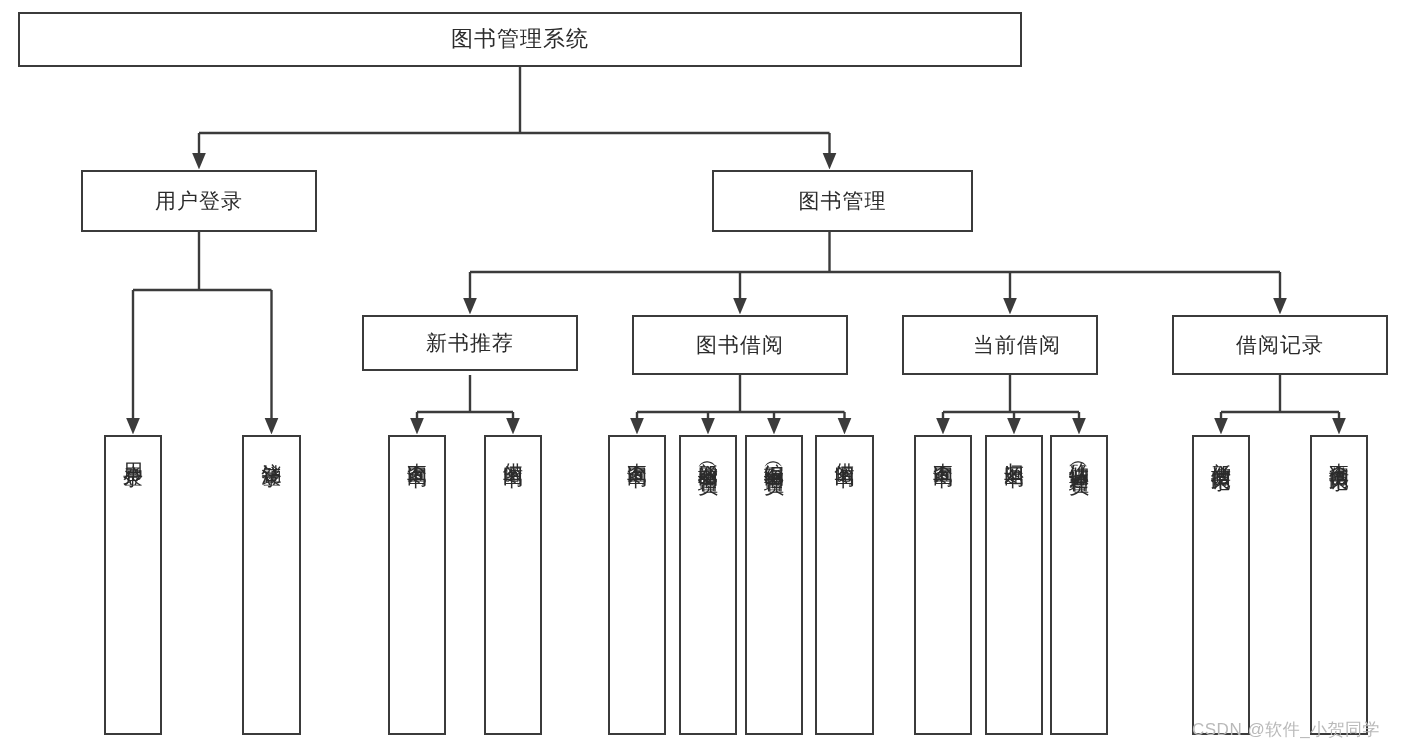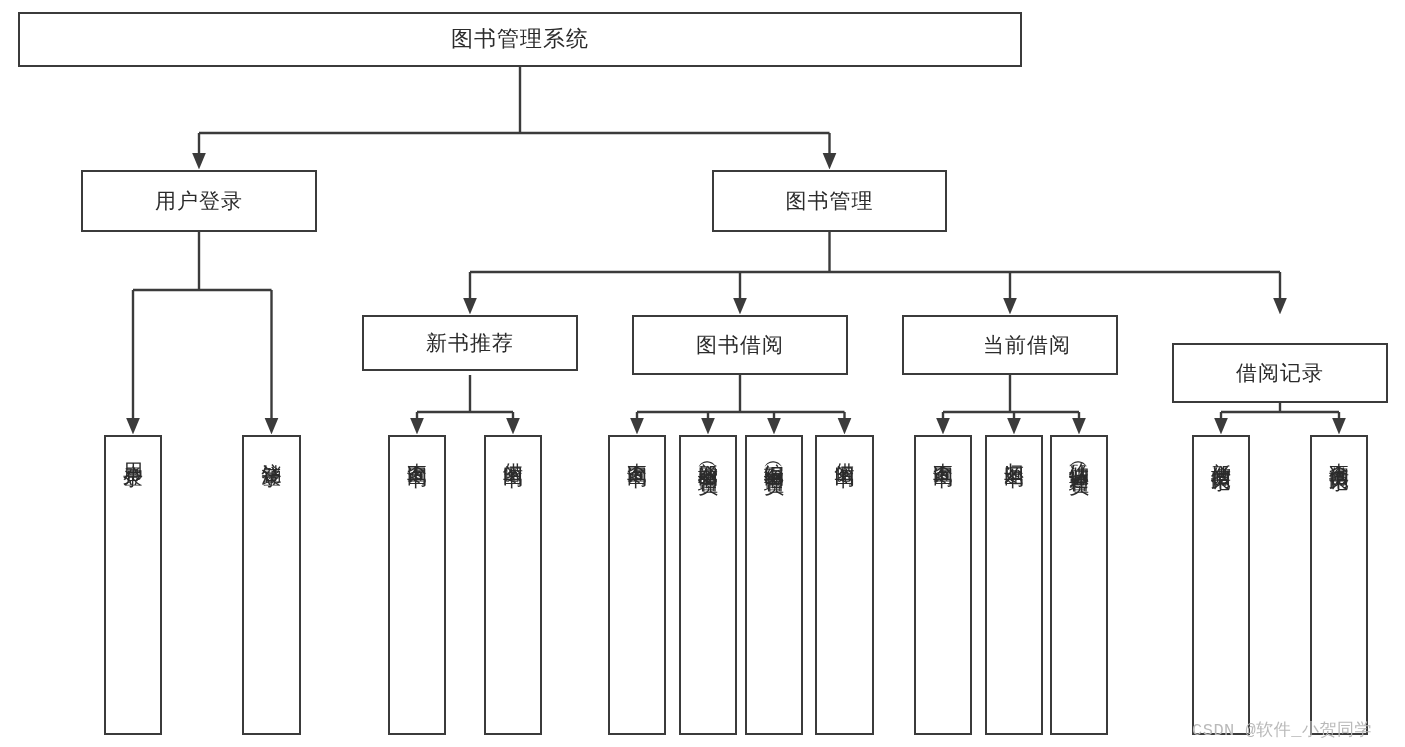--- a/index.html
+++ b/index.html
@@ -57,21 +57,21 @@
     line-height: 1.05;
     letter-spacing: 2px;
     display: block;
   }
   .watermark {
     position: absolute;
     font-size: 17px;
     color: #b9b9b9;
     white-space: nowrap;
     letter-spacing: 0.5px;
-    font-family: Liberation Mono, monospace;
+    font-family: Liberation Sans, sans-serif;
   }
 </style>
 </head>
 <body>
 
 <div id="canvas">
 
   <svg id="edges" viewBox="0 0 1405 747" width="1405" height="747" aria-hidden="true">
     <defs>
       <marker id="arrow" viewBox="0 0 12 12" refX="6" refY="6" markerWidth="7" markerHeight="7" orient="auto-start-reverse">
@@ -115,34 +115,34 @@
       </g>
   </svg>
 
   <div class="node root horiz" id="node-root" style="left: 18px; top: 12px; width: 1004px; height: 55px;">
     <span>图书管理系统</span>
   </div>
 
   <div class="node horiz" id="node-l2-0" style="left: 81px; top: 170px; width: 236px; height: 62px;">
     <span>用户登录</span>
   </div>
-  <div class="node horiz" id="node-l2-1" style="left: 712px; top: 170px; width: 235px; height: 62px;">
+  <div class="node horiz" id="node-l2-1" style="left: 712px; top: 170px; width: 261px; height: 62px;">
     <span>图书管理</span>
   </div>
 
   <div class="node horiz" id="node-l3-0" style="left: 362px; top: 315px; width: 216px; height: 56px;">
     <span>新书推荐</span>
   </div>
   <div class="node horiz" id="node-l3-1" style="left: 632px; top: 315px; width: 216px; height: 60px;">
     <span>图书借阅</span>
   </div>
-  <div class="node horiz" id="node-l3-2" style="left: 902px; top: 315px; width: 216px; height: 60px; padding-left: 34px;">
+  <div class="node horiz" id="node-l3-2" style="left: 902px; top: 315px; width: 196px; height: 60px; padding-left: 34px;">
     <span>当前借阅</span>
   </div>
-  <div class="node horiz" id="node-l3-3" style="left: 1172px; top: 315px; width: 216px; height: 60px; margin-top: 28px;">
+  <div class="node horiz" id="node-l3-3" style="left: 1172px; top: 315px; width: 216px; height: 60px;">
     <span>借阅记录</span>
   </div>
 
   <div class="node leaf" id="node-leaf-0" style="left: 104px; top: 435px; width: 58px; height: 300px;">
     <span class="vlabel">用户登录</span>
   </div>
   <div class="node leaf" id="node-leaf-1" style="left: 242px; top: 435px; width: 59px; height: 300px;">
     <span class="vlabel">注销登录</span>
   </div>
   <div class="node leaf" id="node-leaf-2" style="left: 388px; top: 435px; width: 58px; height: 300px;">

